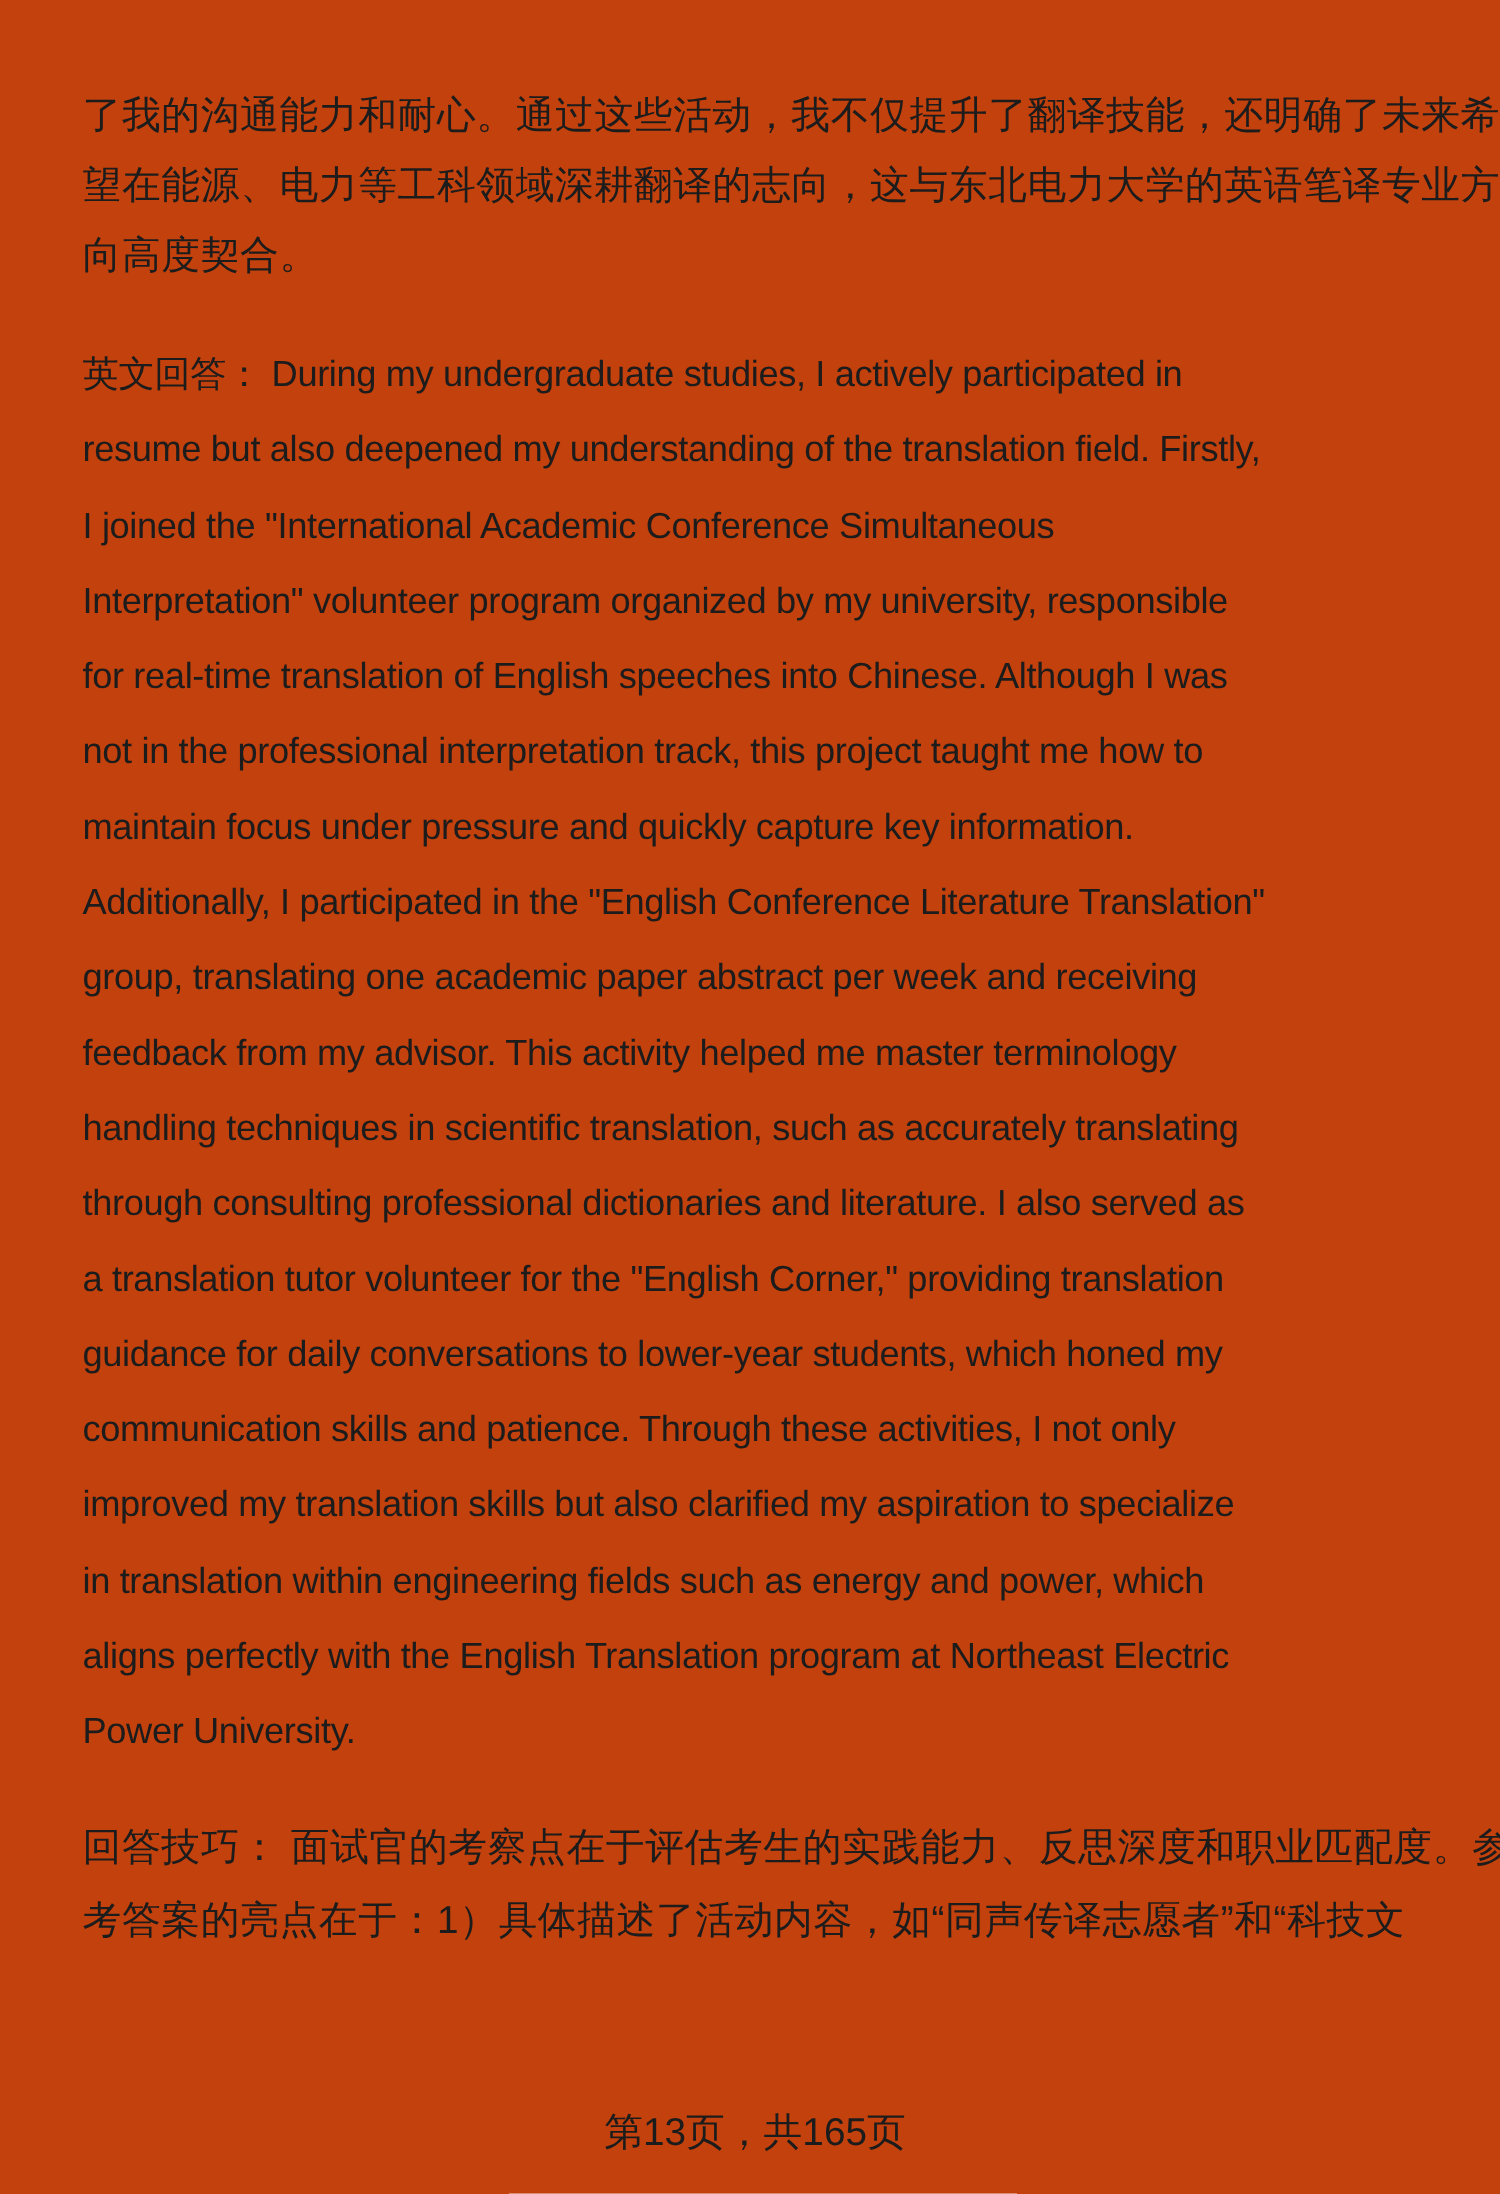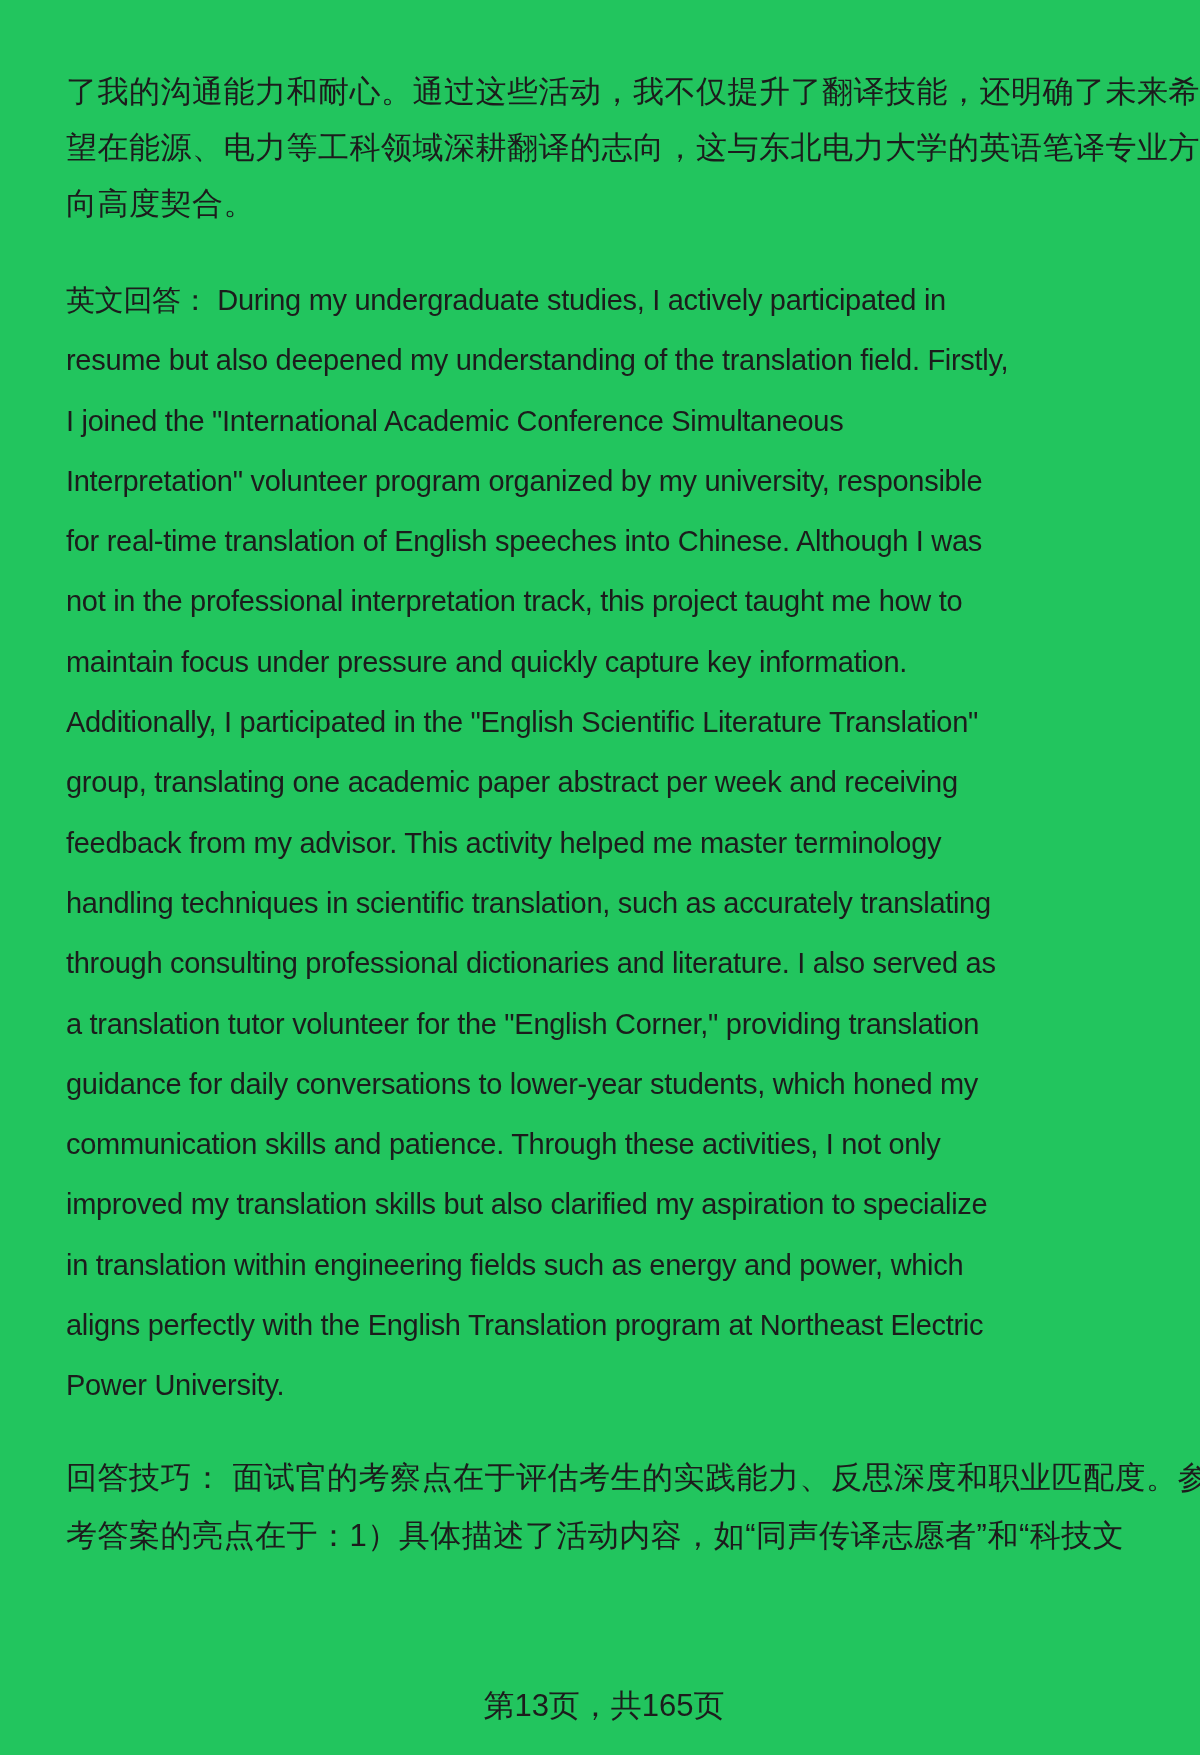--- a/index.html
+++ b/index.html
@@ -12,21 +12,21 @@
     height: 1755px;
     position: relative;
     overflow: hidden;
     font-family: "Liberation Sans", "DejaVu Sans", sans-serif;
     color: #1c1c1c;
   }
   .page {
     position: relative;
     width: 1200px;
     height: 1755px;
-    background: #22c55e;
+    background: #c2410c;
     box-sizing: border-box;
     padding: 64px 60px 0 66px;
     z-index: 1;
   }
   .watermark {
     position: absolute;
     left: 50%;
     top: 54%;
     transform: translate(-50%, -50%) rotate(-45deg);
     font-size: 235px;
@@ -86,21 +86,21 @@
     </div>
 
   <div class="para para-en">
       <div class="line">英文回答： During my undergraduate studies, I actively participated in</div>
       <div class="line">resume but also deepened my understanding of the translation field. Firstly,</div>
       <div class="line">I joined the "International Academic Conference Simultaneous</div>
       <div class="line">Interpretation" volunteer program organized by my university, responsible</div>
       <div class="line">for real-time translation of English speeches into Chinese. Although I was</div>
       <div class="line">not in the professional interpretation track, this project taught me how to</div>
       <div class="line">maintain focus under pressure and quickly capture key information.</div>
-      <div class="line">Additionally, I participated in the "English Scientific Literature Translation"</div>
+      <div class="line">Additionally, I participated in the "English Conference Literature Translation"</div>
       <div class="line">group, translating one academic paper abstract per week and receiving</div>
       <div class="line">feedback from my advisor. This activity helped me master terminology</div>
       <div class="line">handling techniques in scientific translation, such as accurately translating</div>
       <div class="line">through consulting professional dictionaries and literature. I also served as</div>
       <div class="line">a translation tutor volunteer for the "English Corner," providing translation</div>
       <div class="line">guidance for daily conversations to lower-year students, which honed my</div>
       <div class="line">communication skills and patience. Through these activities, I not only</div>
       <div class="line">improved my translation skills but also clarified my aspiration to specialize</div>
       <div class="line">in translation within engineering fields such as energy and power, which</div>
       <div class="line">aligns perfectly with the English Translation program at Northeast Electric</div>

